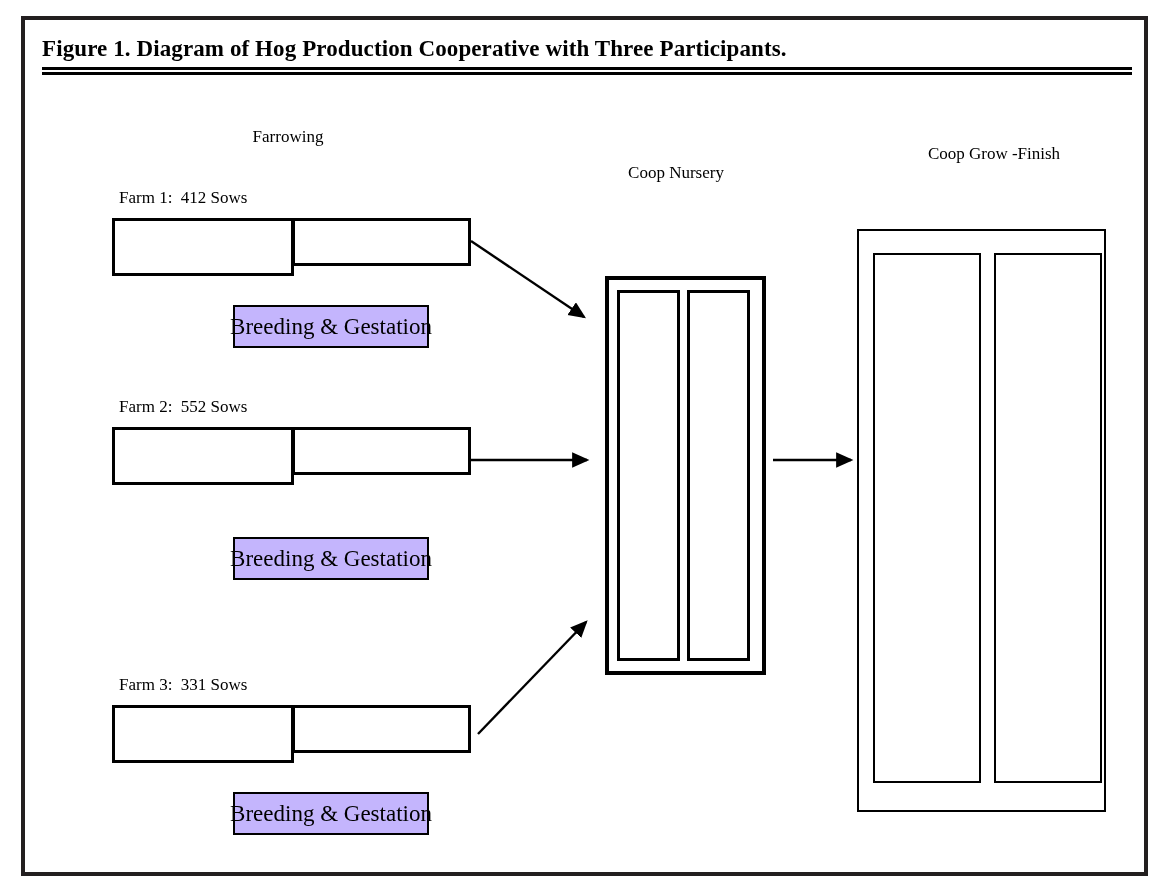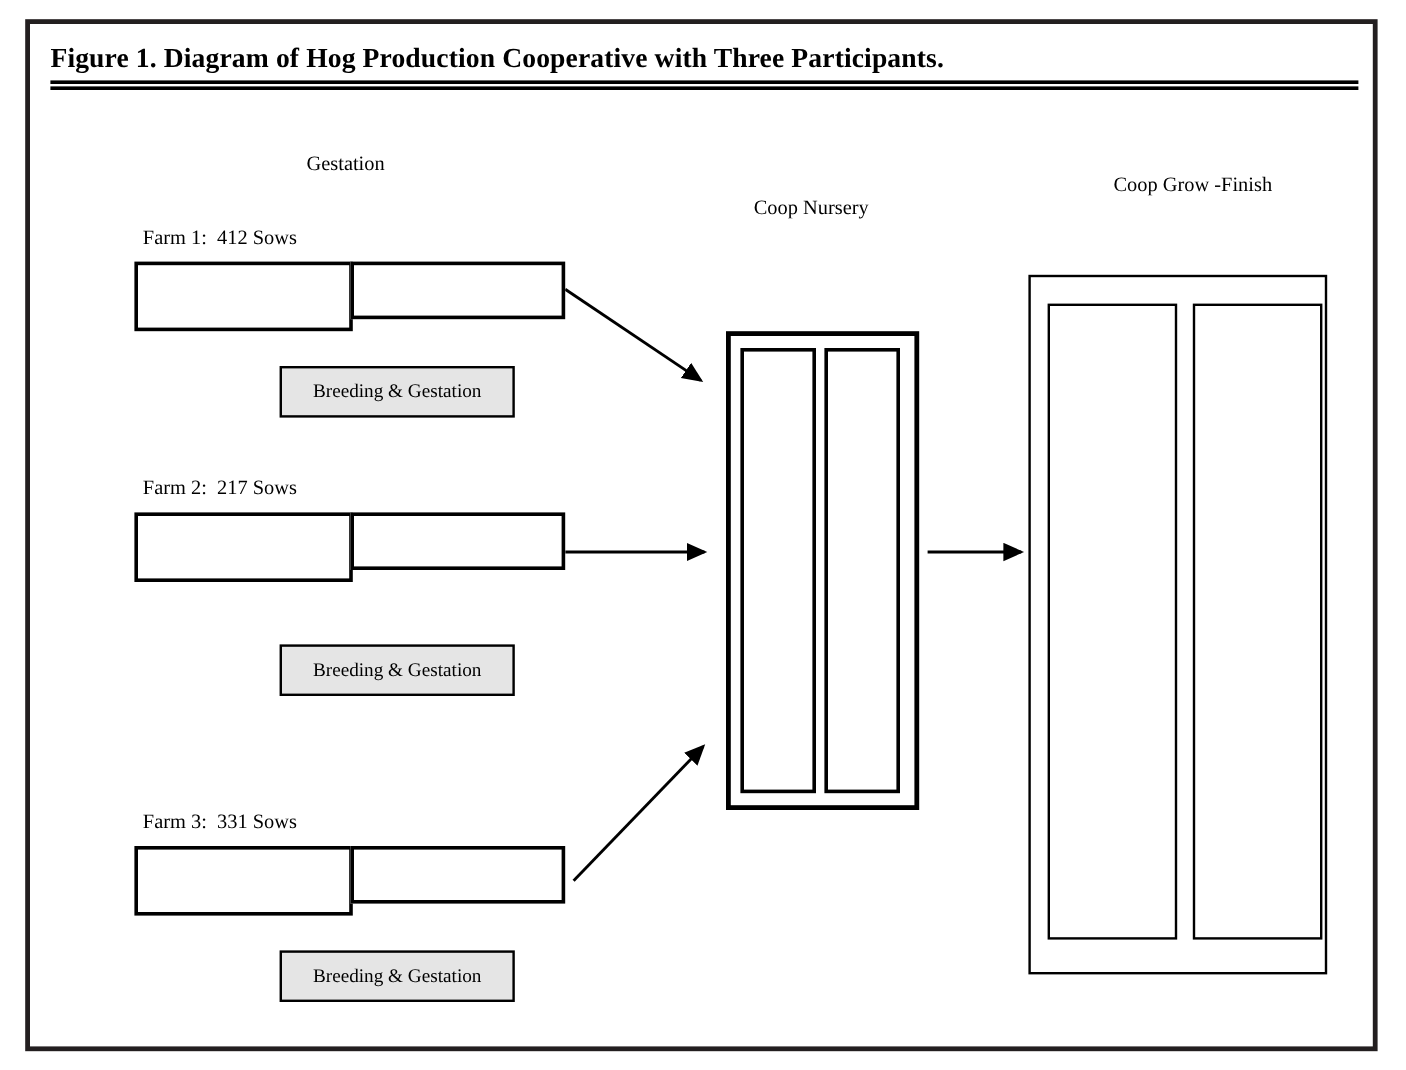--- a/index.html
+++ b/index.html
@@ -101,25 +101,25 @@
   
 
   
   .breeding-box {
     position: absolute;
     left: 233px;
     width: 196px;
     height: 43px;
     border: 2px solid #000000;
     box-sizing: border-box;
-    background: #e5e5e5;
+    background: #c4b5fd;
     display: flex;
     align-items: center;
     justify-content: center;
-    font-size: 16px;
+    font-size: 23px;
     white-space: nowrap;
   }
   #breeding-1 { top: 305px; }
   #breeding-2 { top: 537px; }
   #breeding-3 { top: 792px; }
 
   
   #nursery-outer {
     position: absolute;
     left: 605px;
@@ -181,32 +181,32 @@
 <div id="figure-root">
 
   <div class="figure-frame"></div>
 
   <div class="title-block">
     <div class="title-text">Figure 1. Diagram of Hog Production Cooperative with Three Participants.</div>
     <div class="title-rule-thick"></div>
     <div class="title-rule-thin"></div>
   </div>
 
-  <div class="col-header" id="hdr-farrowing">Gestation</div>
+  <div class="col-header" id="hdr-farrowing">Farrowing</div>
   <div class="col-header" id="hdr-nursery">Coop Nursery</div>
   <div class="col-header" id="hdr-growfinish">Coop Grow -Finish</div>
 
   <div class="farm-label" id="farm-label-1">Farm 1:  412 Sows</div>
   <div class="farrow-left" id="farrow-left-1"></div>
   <div class="farrow-right" id="farrow-right-1"></div>
   <div class="breeding-box" id="breeding-1">
     <span>Breeding &amp; Gestation</span>
   </div>
 
-  <div class="farm-label" id="farm-label-2">Farm 2:  217 Sows</div>
+  <div class="farm-label" id="farm-label-2">Farm 2:  552 Sows</div>
   <div class="farrow-left" id="farrow-left-2"></div>
   <div class="farrow-right" id="farrow-right-2"></div>
   <div class="breeding-box" id="breeding-2">
     <span>Breeding &amp; Gestation</span>
   </div>
 
   <div class="farm-label" id="farm-label-3">Farm 3:  331 Sows</div>
   <div class="farrow-left" id="farrow-left-3"></div>
   <div class="farrow-right" id="farrow-right-3"></div>
   <div class="breeding-box" id="breeding-3">

